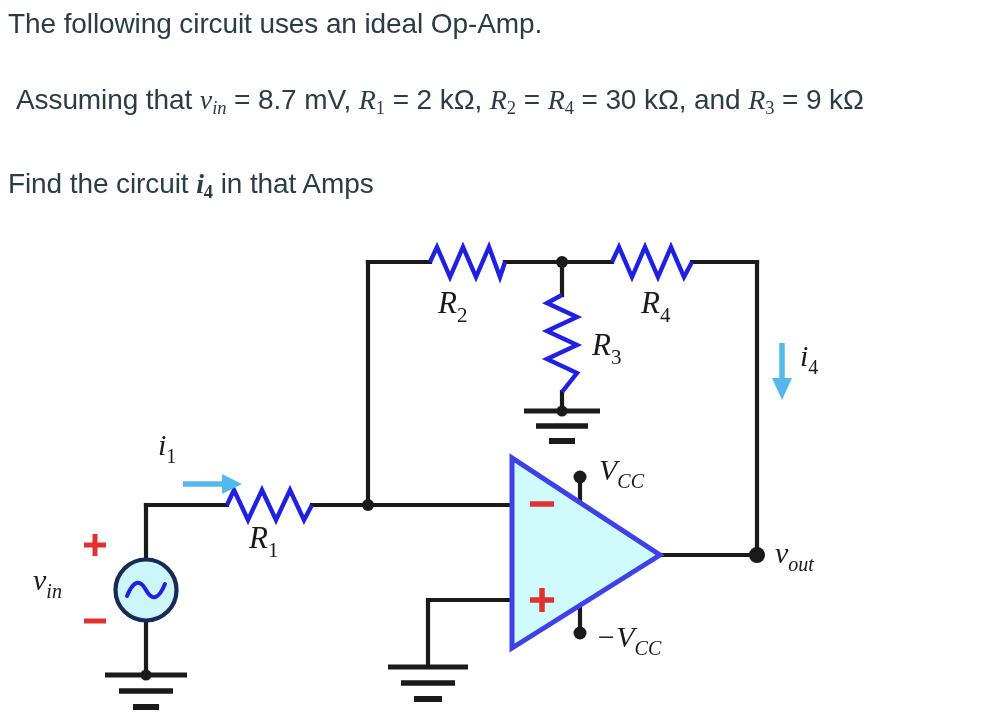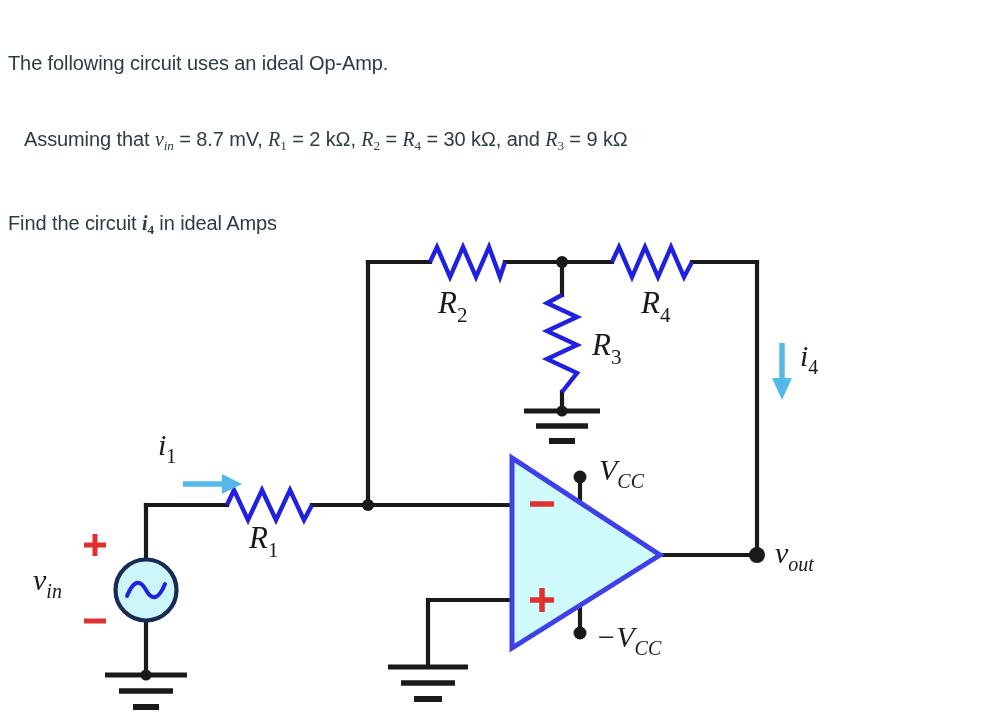--- a/index.html
+++ b/index.html
@@ -22,29 +22,28 @@
     height: 724px;
     background: #ffffff;
   }
   .prompt-block {
     position: absolute;
     left: 8px;
     top: 0;
     width: 970px;
   }
   .prompt-line {
-    font-size: 20px;
+    font-size: 28px;
     line-height: 1.30;
     color: #2d3b45;
     white-space: nowrap;
     letter-spacing: -0.1px;
-    margin-top: 44px;
   }
   .line1 { position: absolute; left: 0px;  top: 6px; }
-  .line2 { position: absolute; left: 16px;  top: 82px; }
+  .line2 { position: absolute; left: 8px;  top: 82px; }
   .line3 { position: absolute; left: 0px;  top: 166px; }
   .math-var {
     font-family: "Liberation Serif", serif;
     font-style: italic;
   }
   .sub {
     font-size: 0.66em;
     vertical-align: -0.28em;
     font-style: italic;
     font-family: "Liberation Serif", serif;
@@ -84,21 +83,21 @@
 
   <div class="prompt-block">
 
     <div class="prompt-line line1">The following circuit uses an ideal Op-Amp.</div>
 
     <div class="prompt-line line2">
       <span>Assuming that </span><span class="math-var">v</span><span class="sub">in</span><span> = 8.7 mV, </span><span class="math-var">R</span><span class="sub-up">1</span><span> = 2 kΩ, </span><span class="math-var">R</span><span class="sub-up">2</span><span> = </span><span class="math-var">R</span><span class="sub-up">4</span><span> = 30 kΩ, and </span><span class="math-var">R</span><span class="sub-up">3</span><span> = 9 kΩ</span>
     </div>
 
     <div class="prompt-line line3">
-      <span>Find the circuit </span><span class="bold-i">i</span><span class="sub-up" style="font-weight:bold">4</span><span> in ideal Amps</span>
+      <span>Find the circuit </span><span class="bold-i">i</span><span class="sub-up" style="font-weight:bold">4</span><span> in that Amps</span>
     </div>
 
   </div>
 
   <div id="circuit-area">
     <svg class="circuit" width="982" height="509" viewBox="0 0 982 509">
 
       <g stroke="#1a1a1a" stroke-width="4.2" fill="none" stroke-linecap="square">
 
         <path d="M 368 47 L 430 47"></path>

